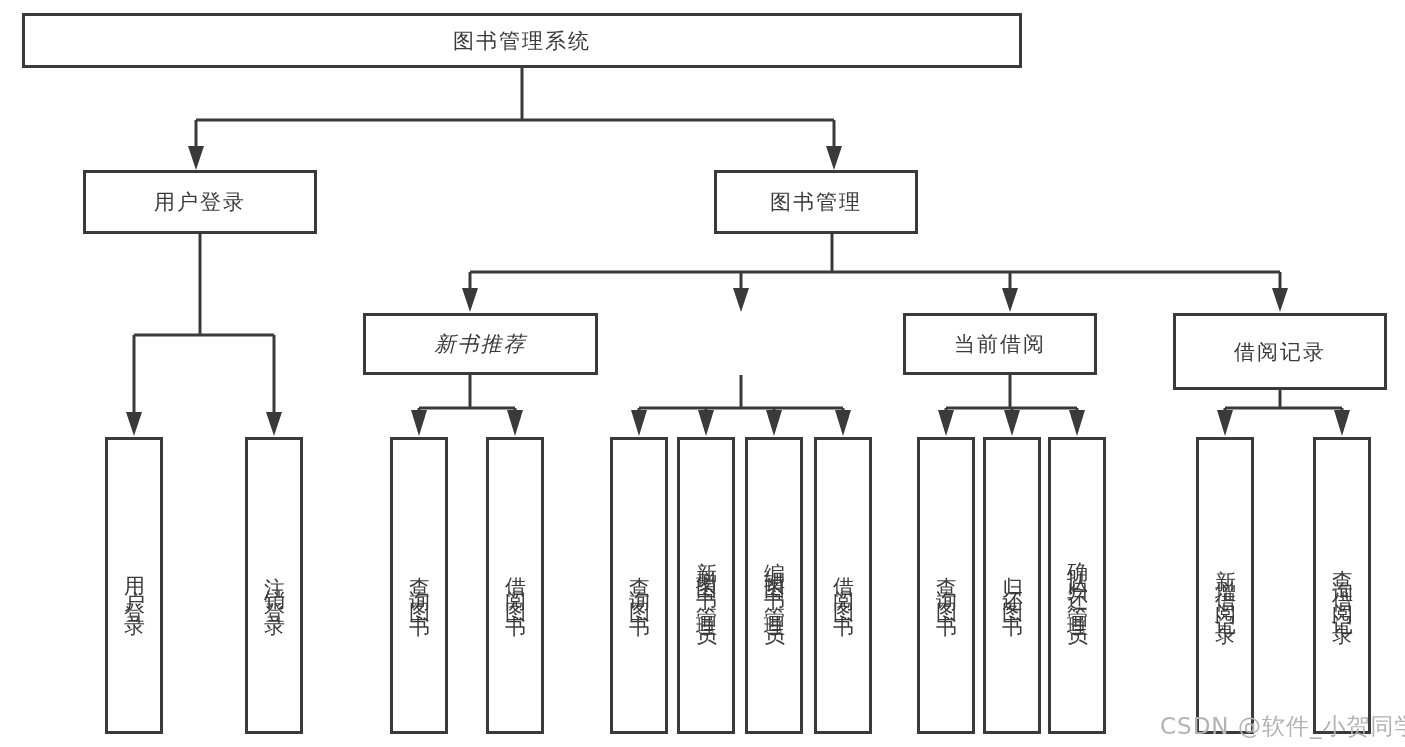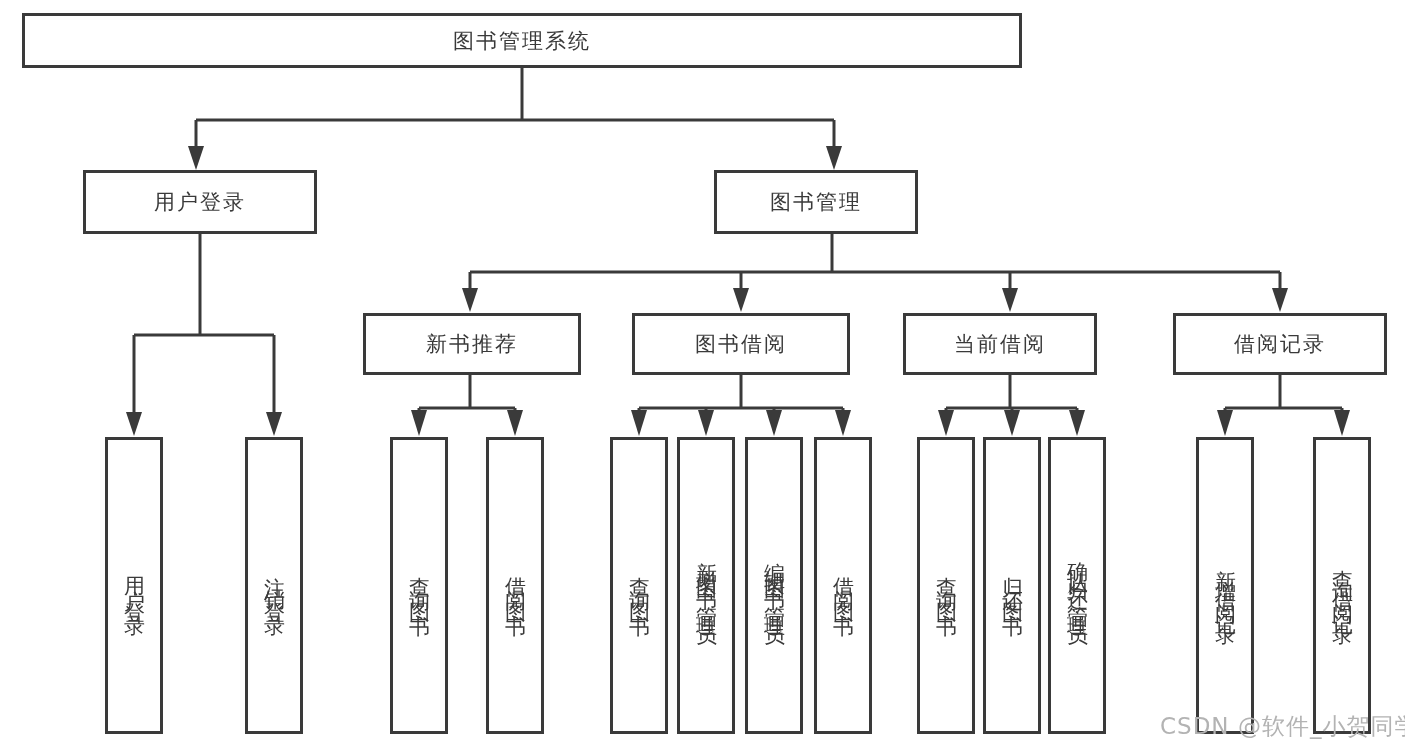--- a/index.html
+++ b/index.html
@@ -47,24 +47,24 @@
     line-height: 1;
   }
   .ls-4 span { letter-spacing: 13px; }
   .ls-6 span { letter-spacing: 11px; }
   .ls-9 span { letter-spacing: 9px; }
 
   
   .root    { left: 22px;   top: 13px;  width: 1000px; height: 55px; }
   .l2-a    { left: 83px;   top: 170px; width: 234px;  height: 64px; }
   .l2-b    { left: 714px;  top: 170px; width: 204px;  height: 64px; }
-  .l3-a    { left: 363px;  top: 313px; width: 218px;  height: 62px; }
+  .l3-a    { left: 363px;  top: 313px; width: 235px;  height: 62px; font-style: italic; }
   .l3-b    { left: 632px;  top: 313px; width: 218px;  height: 62px; }
   .l3-c    { left: 903px;  top: 313px; width: 194px;  height: 62px; }
-  .l3-d    { left: 1173px; top: 313px; width: 214px;  height: 62px; }
+  .l3-d    { left: 1173px; top: 313px; width: 214px;  height: 77px; }
   .leaf    { top: 437px; width: 58px; height: 297px; }
   .leaf-0  { left: 105px; }
   .leaf-1  { left: 245px; }
   .leaf-2  { left: 390px; }
   .leaf-3  { left: 486px; }
   .leaf-4  { left: 610px; }
   .leaf-5  { left: 677px; }
   .leaf-6  { left: 745px; }
   .leaf-7  { left: 814px; }
   .leaf-8  { left: 917px; }
@@ -159,23 +159,20 @@
   <div class="box l2-a">
     <span class="h-label">用户登录</span>
   </div>
   <div class="box l2-b">
     <span class="h-label">图书管理</span>
   </div>
 
   <div class="box l3-a">
     <span class="h-label">新书推荐</span>
   </div>
-  <div class="box l3-b">
-    <span class="h-label">图书借阅</span>
-  </div>
   <div class="box l3-c">
     <span class="h-label">当前借阅</span>
   </div>
   <div class="box l3-d">
     <span class="h-label">借阅记录</span>
   </div>
 
   <div class="box v-box leaf leaf-0 ls-4">
     <span>用户登录</span>
   </div>

